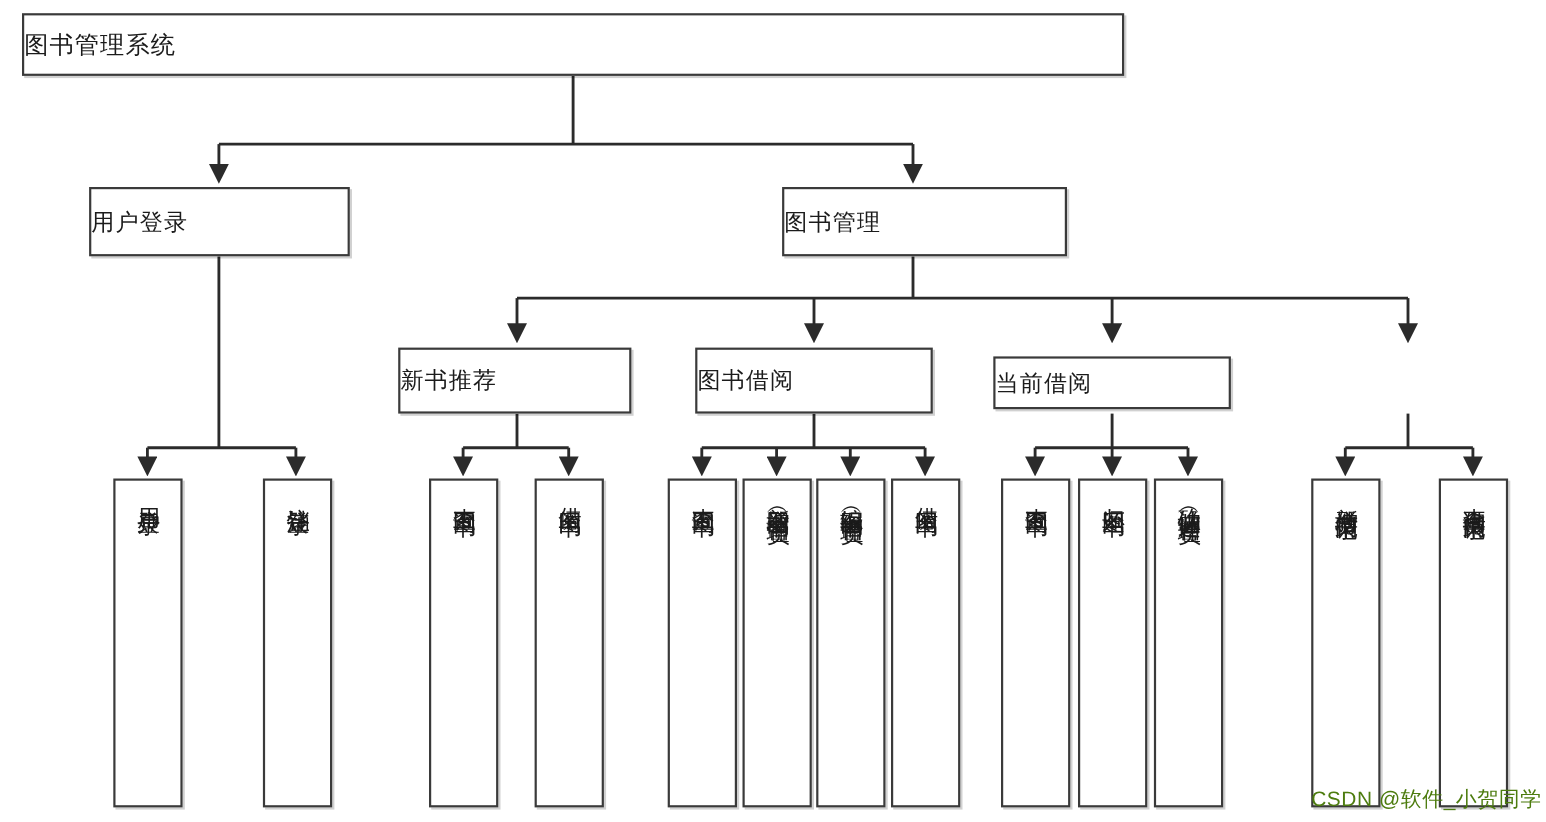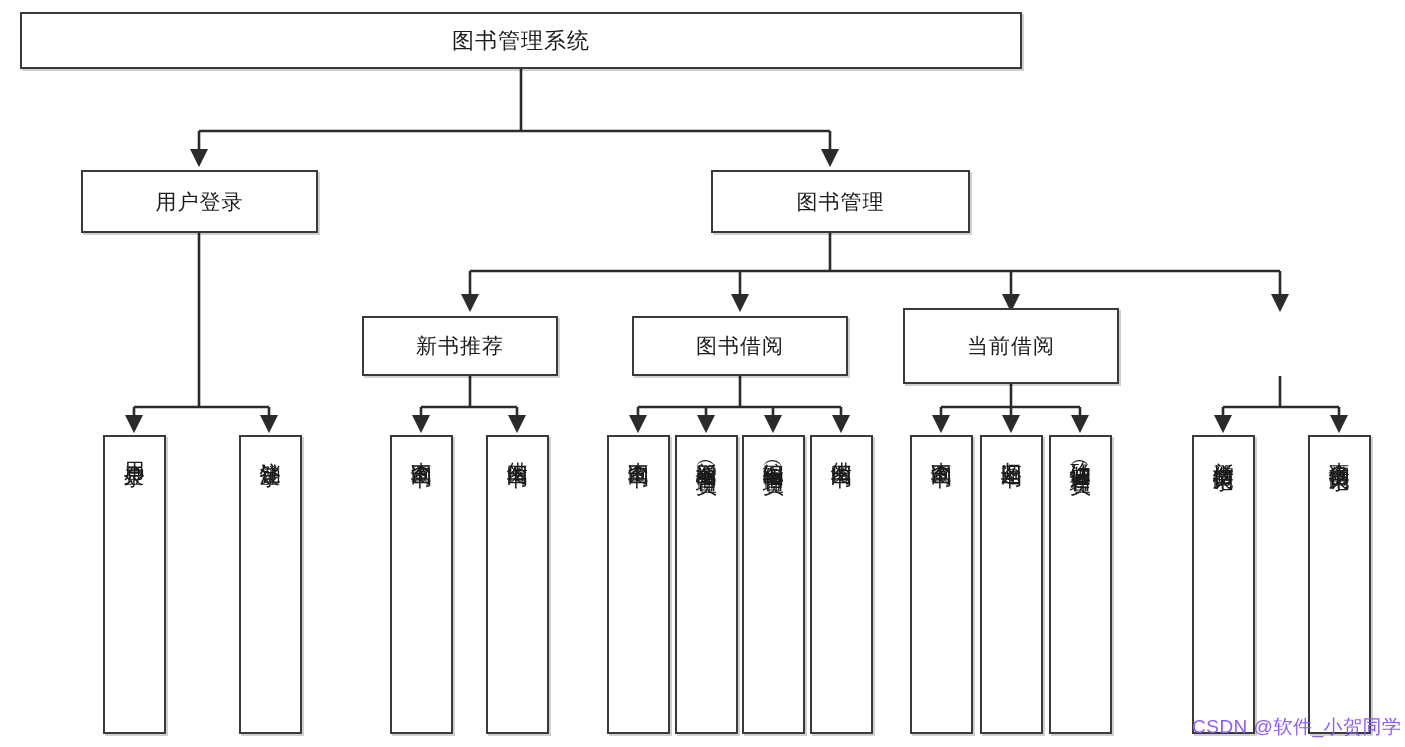--- a/index.html
+++ b/index.html
@@ -17,21 +17,20 @@
     background: #ffffff;
     overflow: hidden;
   }
   .node {
     position: absolute;
     box-sizing: border-box;
     border: 2px solid #3a3a3a;
     background: #ffffff;
     display: flex;
     align-items: center;
-    justify-content: center;
     color: #1b1b1b;
     box-shadow: 2px 2px 0 rgba(0,0,0,0.18);
   }
   .node.h {
     font-size: 21px;
     letter-spacing: 1px;
     white-space: nowrap;
   }
   .node.root {
     font-size: 22px;
@@ -55,21 +54,21 @@
     top: 0;
     width: 1405px;
     height: 747px;
     pointer-events: none;
   }
   .watermark {
     position: absolute;
     left: 1192px;
     top: 714px;
     font-size: 19px;
-    color: #8b5cf6;
+    color: #4d7c0f;
     white-space: nowrap;
     letter-spacing: 0.5px;
   }
 </style>
 </head>
 <body>
 
 <div id="canvas">
 
   <svg class="edges" viewBox="0 0 1405 747" width="1405" height="747">
@@ -126,27 +125,27 @@
     <span>图书管理系统</span>
   </div>
 
   <div class="node h" style="left:81px; top:170px; width:237px; height:63px;">
     <span>用户登录</span>
   </div>
   <div class="node h" style="left:711px; top:170px; width:259px; height:63px;">
     <span>图书管理</span>
   </div>
 
-  <div class="node h" style="left:362px; top:316px; width:196px; height:60px;">
+  <div class="node h" style="left:362px; top:316px; width:212px; height:60px;">
     <span>新书推荐</span>
   </div>
   <div class="node h" style="left:632px; top:316px; width:216px; height:60px;">
     <span>图书借阅</span>
   </div>
-  <div class="node h" style="left:903px; top:308px; width:216px; height:76px;">
+  <div class="node h" style="left:903px; top:324px; width:216px; height:48px;">
     <span>当前借阅</span>
   </div>
 
   <div class="node v" style="left:103px; top:435px; width:63px; height:299px;">
     <span class="vtext">用户登录</span>
   </div>
   <div class="node v" style="left:239px; top:435px; width:63px; height:299px;">
     <span class="vtext">注销登录</span>
   </div>
 

